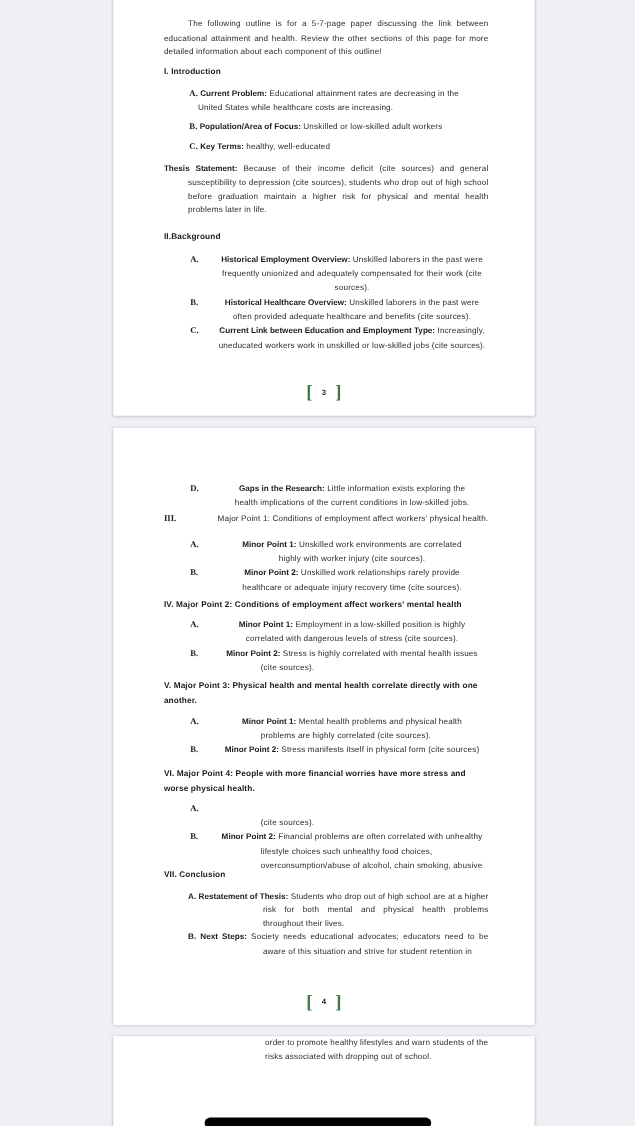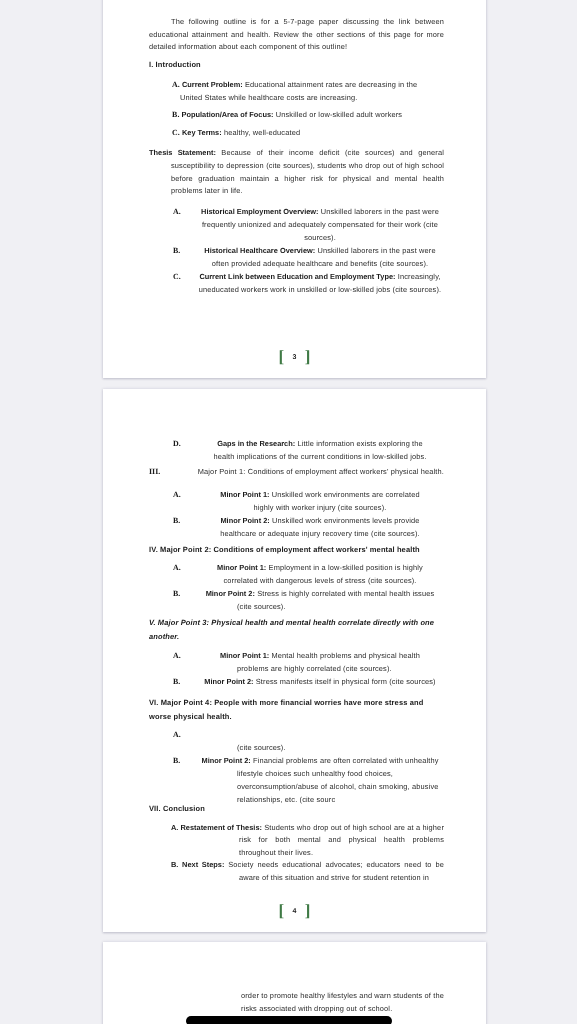--- a/index.html
+++ b/index.html
@@ -48,20 +48,21 @@
 
 <div class="viewer">
 <div class="page" style="top:-162px;height:540px;">
 <div class="inner" style="padding-top:168px;">
 <div class="para" style="margin-top:10px;text-indent:22px;">The following outline is for a 5-7-page paper discussing the link between educational attainment and health. Review the other sections of this page for more detailed information about each component of this outline!</div>
 <div class="hd" style="margin-top:4px;">I. Introduction</div>
 <div class="itm lvl-a" style="margin-top:7px;"><span class="mk mk-a">A.</span><span class="lb">Current Problem:</span><span> Educational attainment rates are decreasing in the United States while healthcare costs are increasing.</span></div>
 <div class="itm lvl-a" style="margin-top:5px;"><span class="mk mk-a">B.</span><span class="lb">Population/Area of Focus:</span><span> Unskilled or low-skilled adult workers</span></div>
 <div class="itm lvl-a" style="margin-top:5px;"><span class="mk mk-a">C.</span><span class="lb">Key Terms:</span><span> healthy, well-educated</span></div>
 <div class="itm thesis" style="margin-top:8px;"><span class="lb">Thesis Statement:</span><span> Because of their income deficit (cite sources) and general susceptibility to depression (cite sources), students who drop out of high school before graduation maintain a higher risk for physical and mental health problems later in life.</span></div>
+<div class="hd" style="margin-top:10px;">II.Background</div>
 <div class="row lvl-b" style="margin-top:7px;">
           <span class="mk">A.</span>
           <span class="bd"><span class="lb">Historical Employment Overview:</span><span> Unskilled laborers in the past were frequently unionized and adequately compensated for their work (cite sources).</span></span>
         </div>
 <div class="row lvl-b" style="margin-top:0px;">
           <span class="mk">B.</span>
           <span class="bd"><span class="lb">Historical Healthcare Overview:</span><span> Unskilled laborers in the past were often provided adequate healthcare and benefits (cite sources).</span></span>
         </div>
 <div class="row lvl-b" style="margin-top:0px;">
           <span class="mk">C.</span>
@@ -79,35 +80,35 @@
 <div class="row lvl-h3" style="margin-top:3px;">
           <span class="mk">III.</span>
           <span class="bd hdb">Major Point 1: Conditions of employment affect workers' physical health.</span>
         </div>
 <div class="row lvl-b" style="margin-top:9px;">
           <span class="mk">A.</span>
           <span class="bd"><span class="lb">Minor Point 1:</span><span class="ln0"> Unskilled work environments are correlated</span><span class="ln">highly with worker injury (cite sources).</span></span>
         </div>
 <div class="row lvl-b">
           <span class="mk">B.</span>
-          <span class="bd"><span class="lb">Minor Point 2:</span><span class="ln0"> Unskilled work environments levels provide</span><span class="ln">healthcare or adequate injury recovery time (cite sources).</span></span>
+          <span class="bd"><span class="lb">Minor Point 2:</span><span class="ln0"> Unskilled work relationships rarely provide</span><span class="ln">healthcare or adequate injury recovery time (cite sources).</span></span>
         </div>
 <div class="hd" style="margin-top:3px;">
           <span class="ln">IV. Major Point 2: Conditions of employment affect workers' mental health</span>
         </div>
 <div class="row lvl-b" style="margin-top:4px;">
           <span class="mk">A.</span>
           <span class="bd"><span class="lb">Minor Point 1:</span><span class="ln0"> Employment in a low-skilled position is highly</span><span class="ln">correlated with dangerous levels of stress (cite sources).</span></span>
         </div>
 <div class="row lvl-b">
           <span class="mk">B.</span>
           <span class="bd"><span class="lb">Minor Point 2:</span><span class="ln0"> Stress is highly correlated with mental health issues</span></span>
         </div>
 <div class="xl" style="padding-left:88px;">(cite sources).</div>
-<div class="hd" style="margin-top:3px;font-style:italic;">
+<div class="hd" style="margin-top:3px;">
           <span class="ln">V. Major Point 3: Physical health and mental health correlate directly with one</span>
           <span class="ln">another.</span>
         </div>
 <div class="row lvl-b" style="margin-top:4px;">
           <span class="mk">A.</span>
           <span class="bd"><span class="lb">Minor Point 1:</span><span class="ln0"> Mental health problems and physical health</span></span>
         </div>
 <div class="xl" style="padding-left:88px;">problems are highly correlated (cite sources).</div>
 <div class="row lvl-b">
           <span class="mk">B.</span>
@@ -120,29 +121,28 @@
 <div class="row lvl-b" style="margin-top:4px;">
           <span class="mk">A.</span>
         </div>
 <div class="xl" style="padding-left:88px;">(cite sources).</div>
 <div class="row lvl-b">
           <span class="mk">B.</span>
           <span class="bd"><span class="lb">Minor Point 2:</span><span class="ln0"> Financial problems are often correlated with unhealthy</span></span>
         </div>
 <div class="xl" style="padding-left:88px;">lifestyle choices such unhealthy food choices,</div>
 <div class="xl" style="padding-left:88px;">overconsumption/abuse of alcohol, chain smoking, abusive</div>
-<div class="xl" style="padding-left:88px;">relationships, etc. (cite sourc</div>
 <div class="hd" style="margin-top:-5px;">
           <span class="ln">VII. Conclusion</span>
         </div>
 <div class="itm concl" style="margin-top:6px;"><span class="lb">A. Restatement of Thesis:</span><span> Students who drop out of high school are at a higher risk for both mental and physical health problems throughout their lives.</span></div>
 <div class="itm concl"><span class="lb">B. Next Steps:</span><span> Society needs educational advocates; educators need to be aware of this situation and strive for student retention in</span></div>
 <div class="pn" style="top:514px;"><span class="brk">[</span><span class="num">4</span><span class="brk">]</span></div>
 </div>
 </div>
 <div class="page" style="top:942px;height:300px;">
-<div class="inner" style="padding-top:48px;">
+<div class="inner" style="">
 <div class="itm tail">order to promote healthy lifestyles and warn students of the</div>
 <div class="itm tail">risks associated with dropping out of school.</div>
 </div>
 </div>
 <div class="sb" style="left:186px;top:1016px;width:206px;height:10px;"></div>
 </div>
 
 </body></html>

